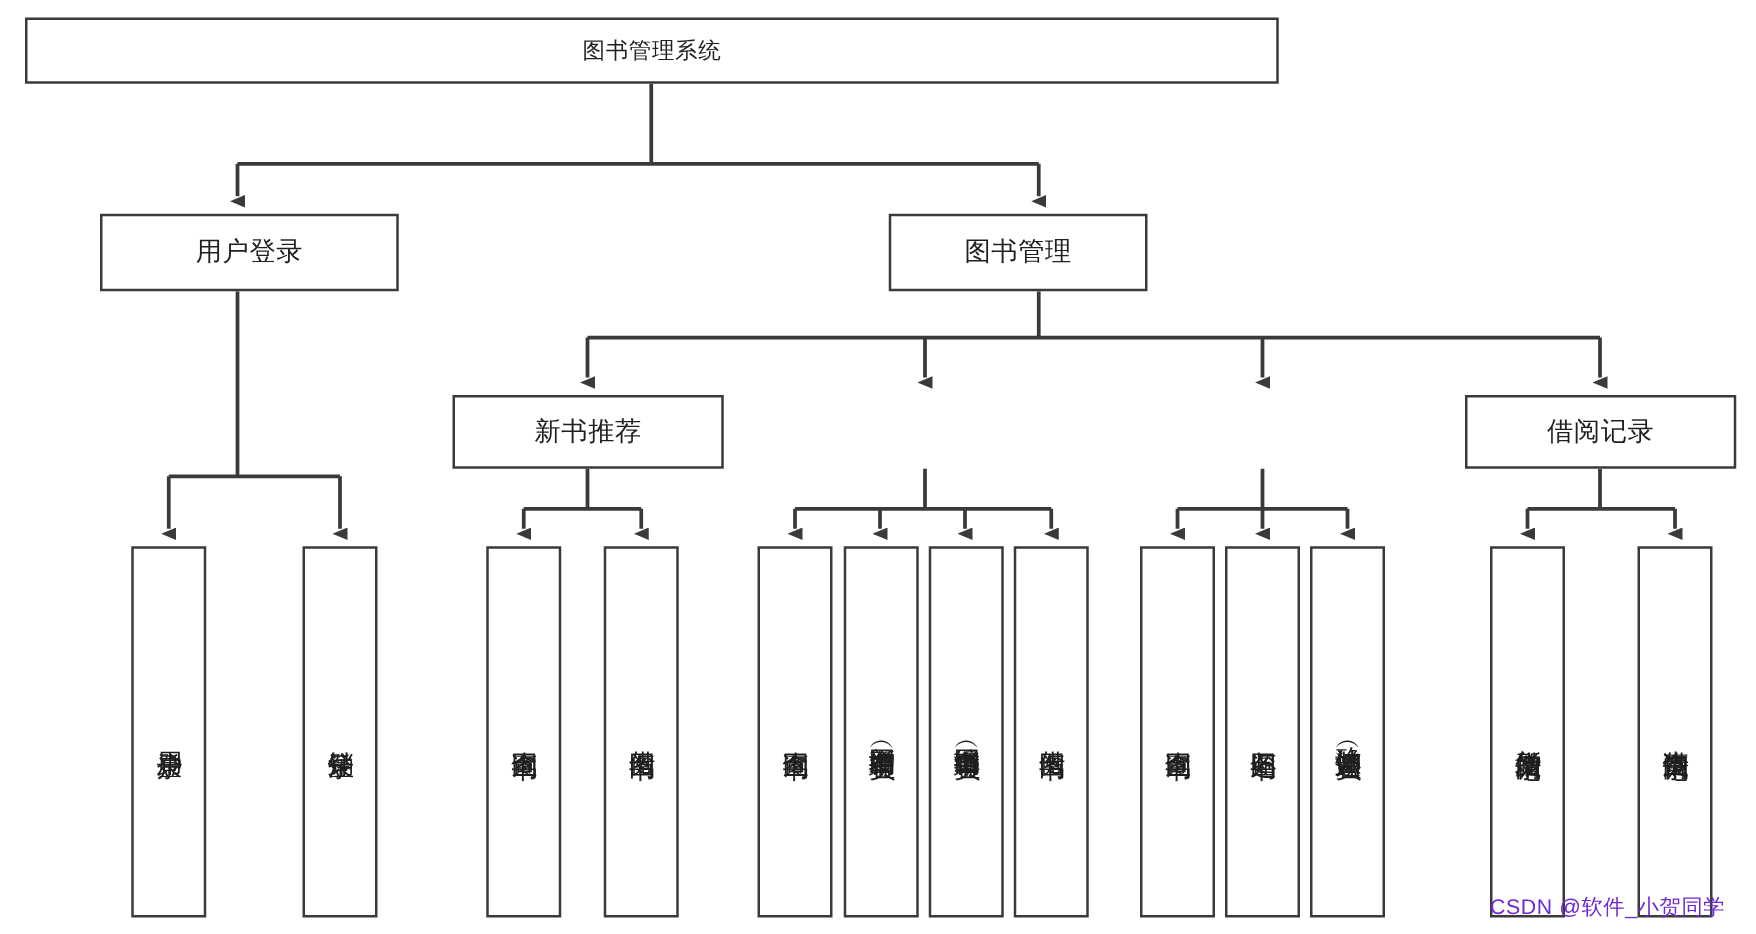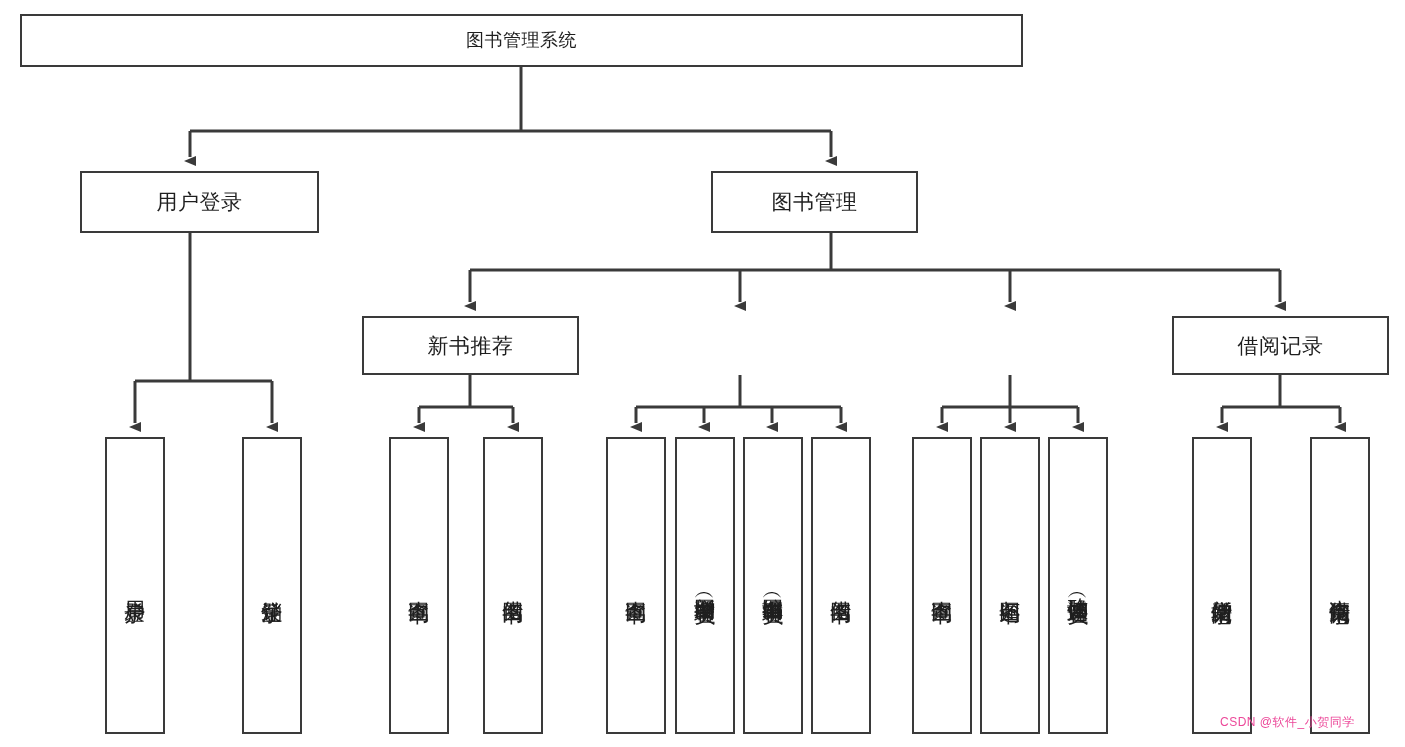--- a/index.html
+++ b/index.html
@@ -49,26 +49,25 @@
     writing-mode: vertical-rl;
     text-orientation: upright;
     font-size: 21px;
     line-height: 1.12;
     letter-spacing: 1px;
     padding: 4px 0;
     white-space: nowrap;
   }
   .watermark {
     position: absolute;
-    font-size: 12px;
-    color: #ec4899;
+    font-size: 17px;
+    color: #6d28d9;
     letter-spacing: 0.5px;
     white-space: nowrap;
     user-select: none;
-    margin-left: 28px;
   }
 </style>
 </head>
 <body>
 
 <div id="canvas">
 
   <svg id="wires" viewBox="0 0 1405 747">
     <defs>
       <marker id="arrow" markerWidth="10" markerHeight="12" refX="1" refY="6" orient="auto" markerUnits="userSpaceOnUse">

